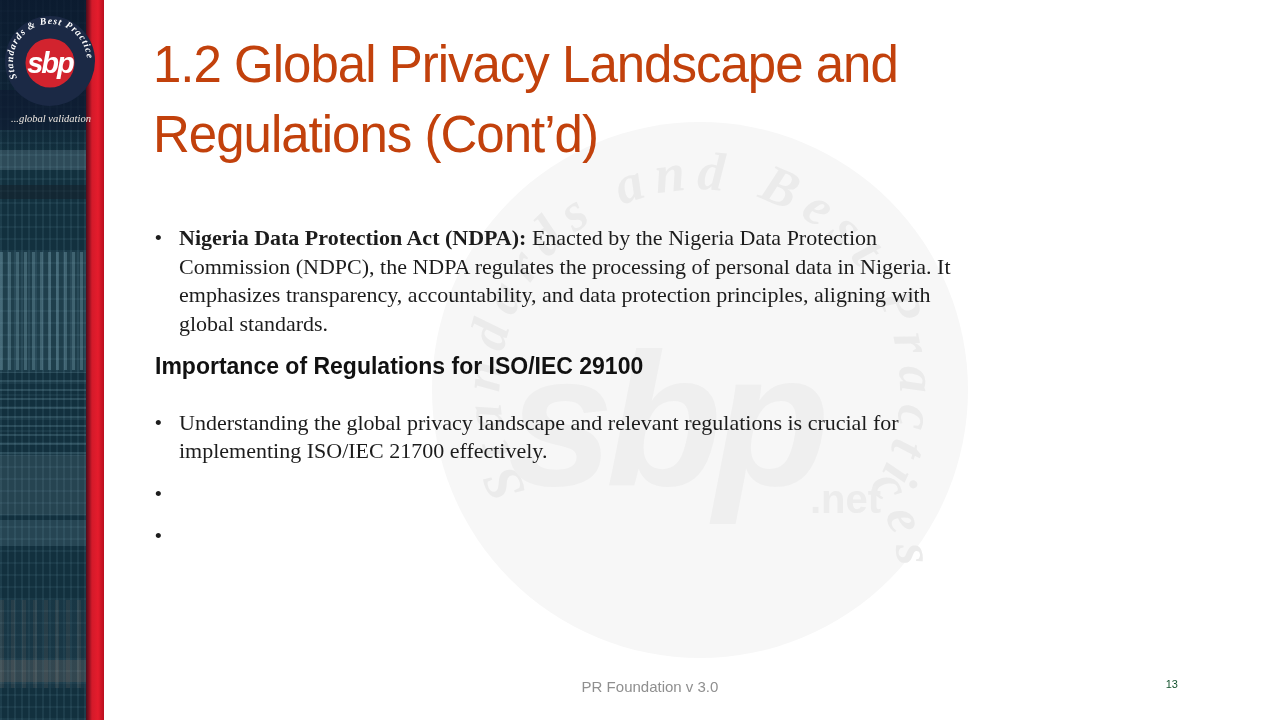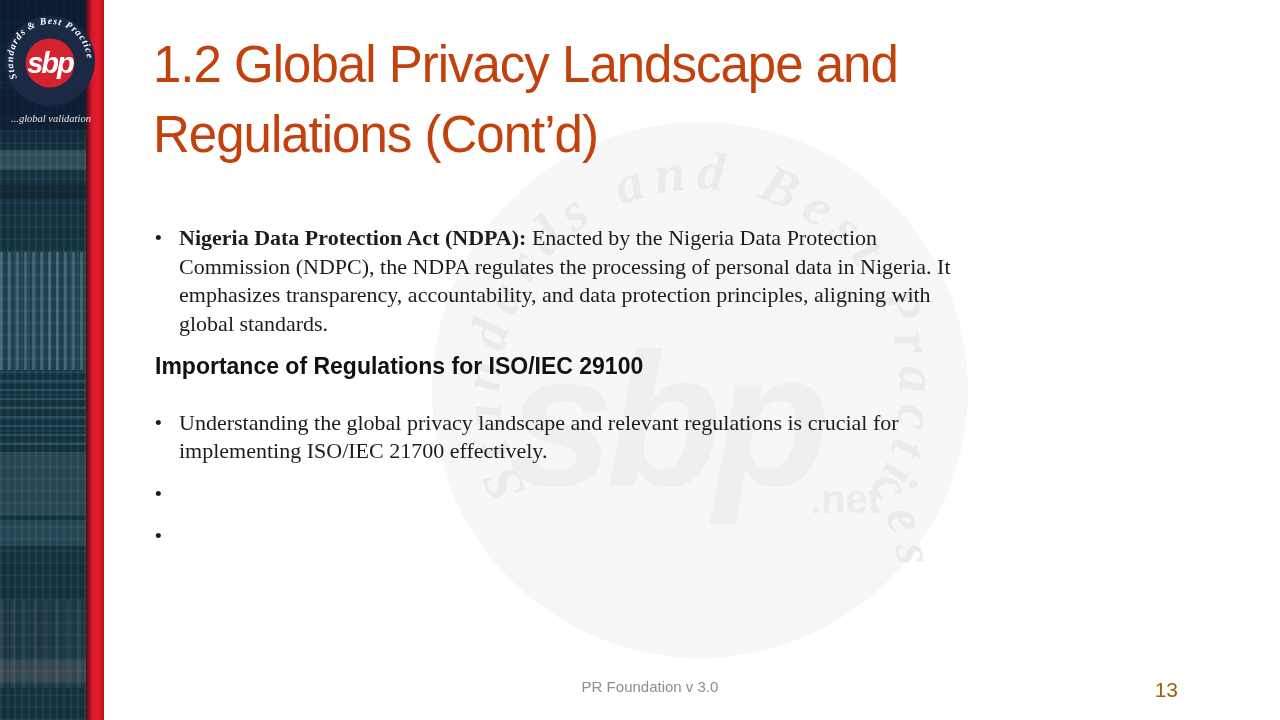--- a/index.html
+++ b/index.html
@@ -60,21 +60,21 @@
   .lead-bold { font-weight: bold; }
   .subheading { font-weight: bold; font-size: 23px; margin-bottom: 28px; color: #111111; }
 
   
   .footer-version {
     position: absolute; top: 678px; left: 50%; transform: translateX(-50%);
     font-size: 15px; color: #8f8f8f; z-index: 3; padding-left: 20px;
   }
   .footer-page {
     position: absolute; top: 678px; right: 102px;
-    font-size: 21px; color: #a16207; z-index: 3;
+    font-size: 11px; color: #14532d; z-index: 3;
   }
 </style>
 </head>
 <body>
 
 <div class="stage">
 
   <div class="sidebar">
     <div class="band band-a"></div>
     <div class="band band-b"></div>

